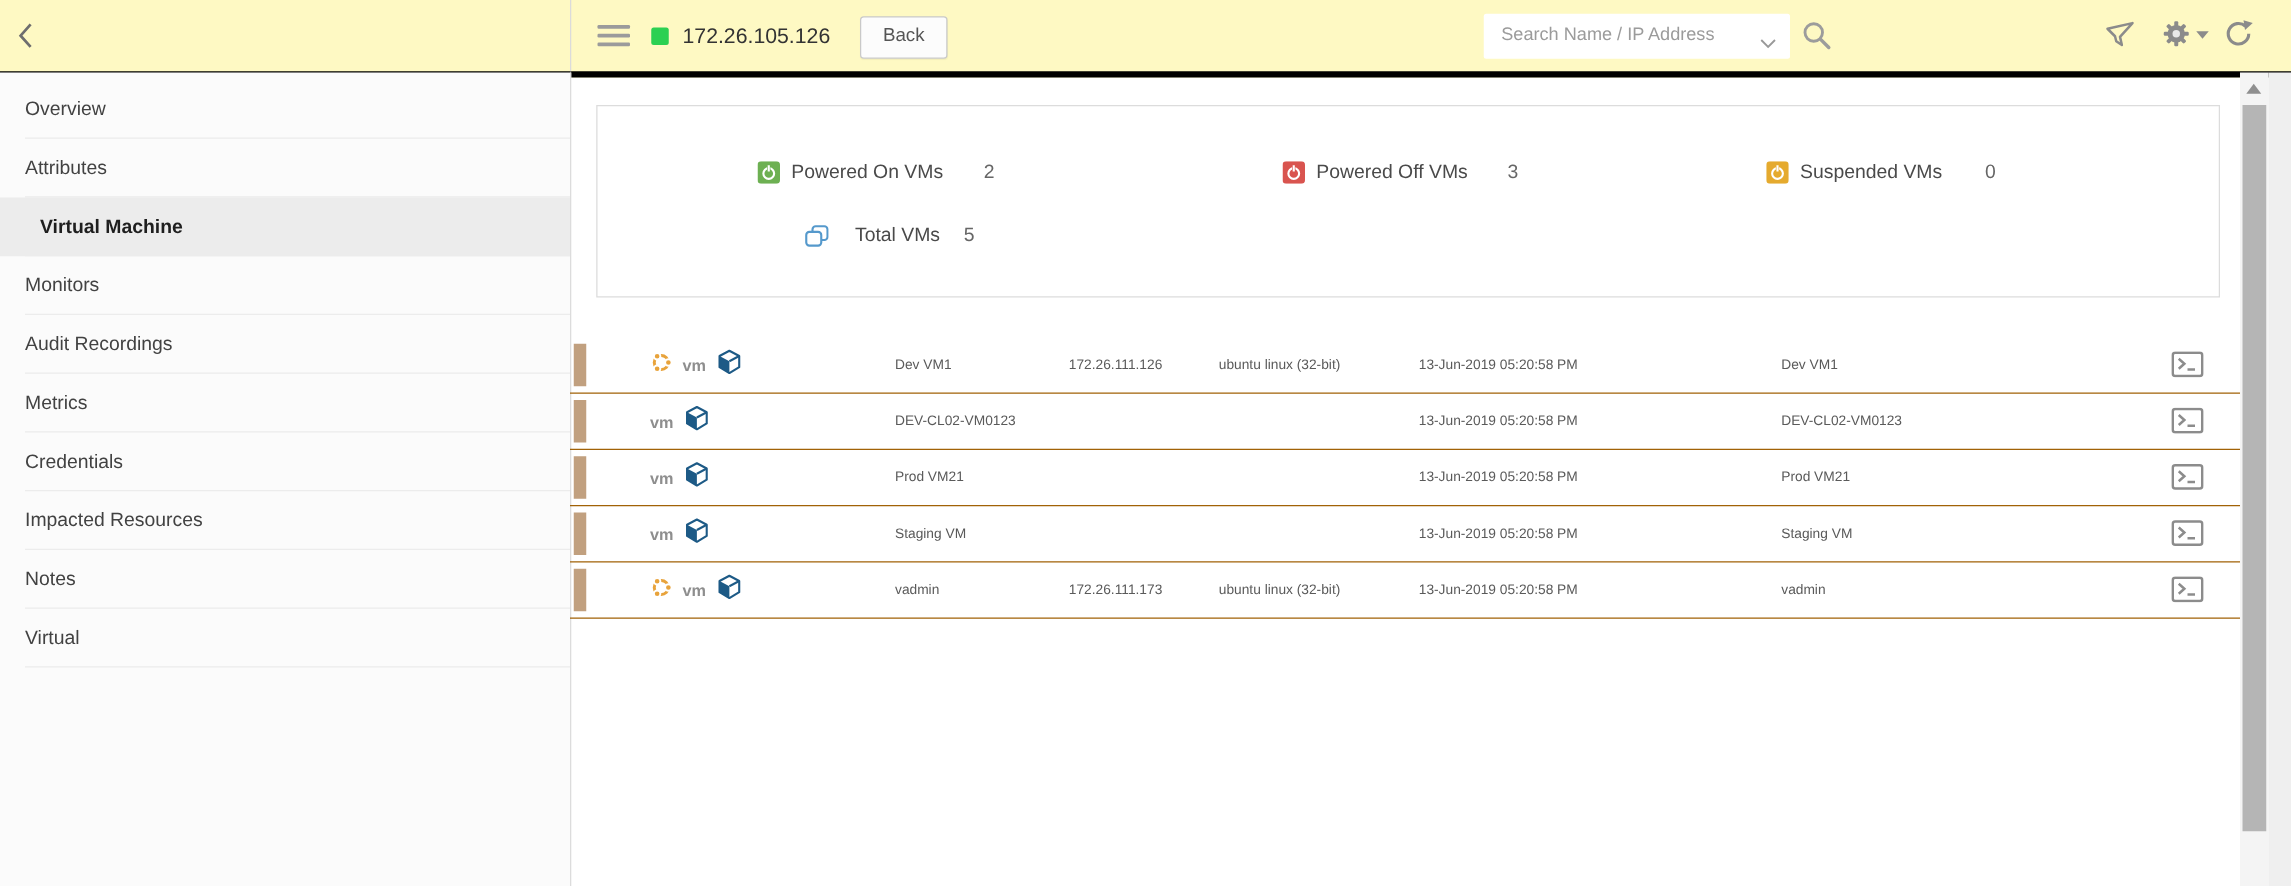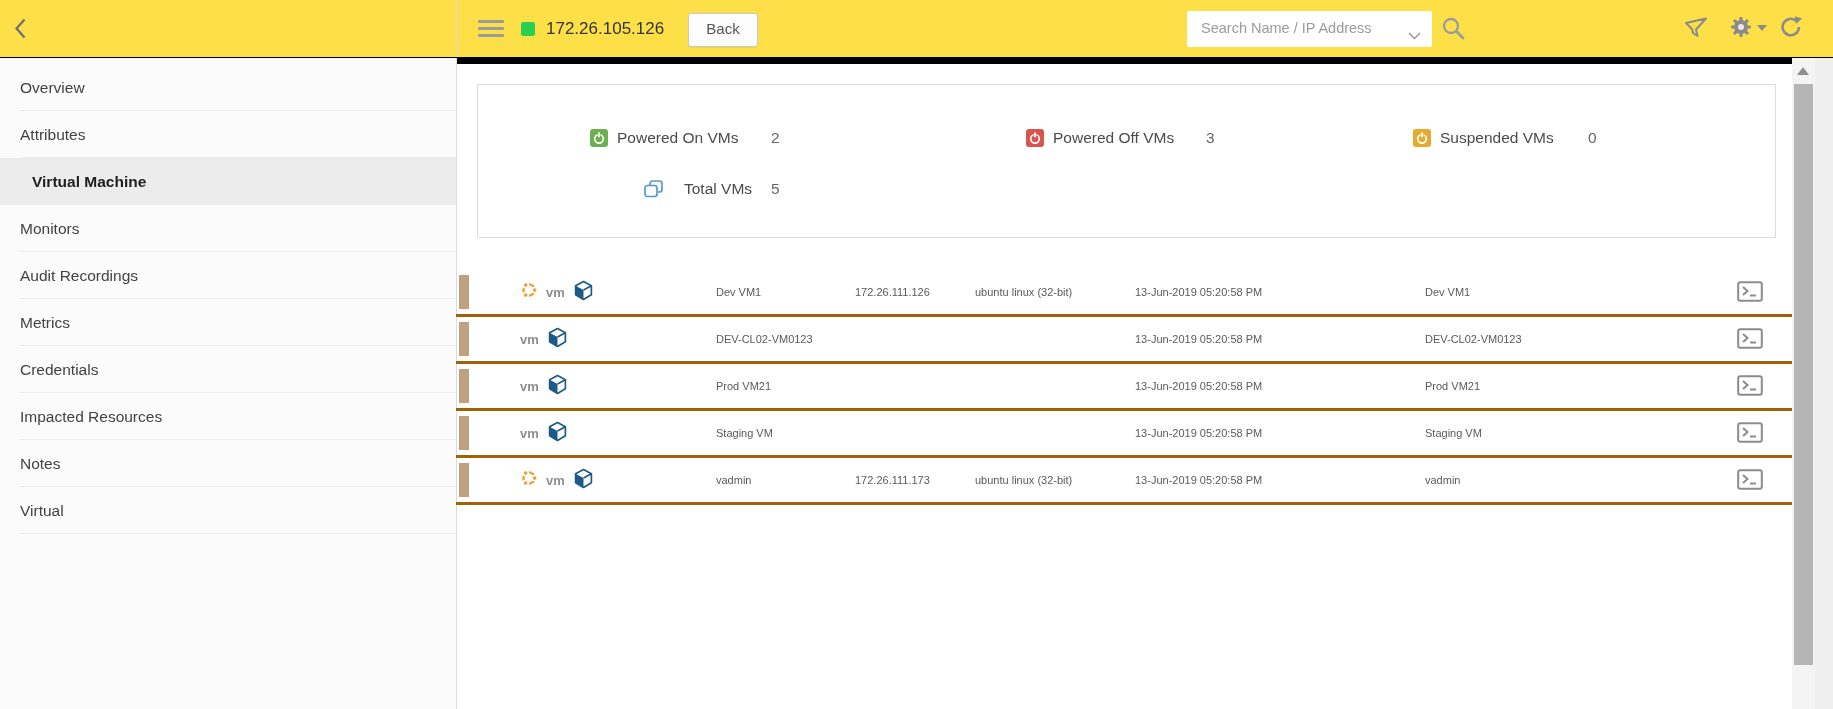--- a/index.html
+++ b/index.html
@@ -2,21 +2,21 @@
 <html><head>
 <meta charset="utf-8">
 <style>
   html,body{margin:0;padding:0;}
   body{
     width:1833px;height:709px;position:relative;overflow:hidden;
     font-family:"Liberation Sans",sans-serif;background:#fff;
     -webkit-font-smoothing:antialiased;
   }
   
-  .topbar{position:absolute;left:0;top:0;width:1833px;height:57px;background:#fde047;border-bottom:7px solid #000000;}
+  .topbar{position:absolute;left:0;top:0;width:1833px;height:57px;background:#fef9c3;border-bottom:5px solid #000000;}
   .topbar-divider{position:absolute;left:456px;top:0;width:1px;height:57px;background:#dbdbdb;}
   .back-chevron{position:absolute;left:14px;top:17px;cursor:pointer;}
   .hamburger{position:absolute;left:478px;top:20px;width:26px;cursor:pointer;}
   .hamburger .bar{height:3px;background:#9b9b9b;margin-bottom:4px;border-radius:1px;}
   .status-square{position:absolute;left:521px;top:22px;width:14px;height:14px;border-radius:2px;background:#2bd052;}
   .host-title{position:absolute;left:546px;top:19px;font-size:17px;color:#333;}
   .back-btn{position:absolute;left:688px;top:13px;width:68px;height:32px;background:#fcfcfc;border:1px solid #c9c9c9;
     border-radius:3px;font-size:15px;color:#555;text-align:center;line-height:30px;cursor:pointer;box-shadow:0 1px 1px rgba(0,0,0,.05);}
   .search-box{position:absolute;left:1187px;top:11px;width:245px;height:36px;background:#fff;border-radius:2px;cursor:pointer;}
   .search-placeholder{position:absolute;left:14px;top:9px;font-size:14.5px;color:#9b9b9b;}
@@ -31,32 +31,32 @@
   .sidebar{position:absolute;left:0;top:58px;width:456px;height:651px;background:#fbfbfb;border-right:1px solid #dcdcdc;padding-top:6px;}
   .side-item{position:relative;height:47px;line-height:47px;padding-left:20px;font-size:15.5px;color:#424242;cursor:pointer;}
   .side-item::after{content:"";position:absolute;left:20px;right:0;bottom:0;height:1px;background:#ececec;}
   .side-item.selected{background:#ececec;font-weight:bold;color:#1f1f1f;padding-left:32px;}
   
   .summary-panel{position:absolute;left:477px;top:84px;width:1297px;height:152px;background:#fff;border:1px solid #dcdcdc;}
   .stat{position:absolute;height:24px;display:flex;align-items:center;}
   .stat .s-icon{flex:0 0 auto;display:inline-flex;}
   .stat .s-label{margin-left:9px;font-size:15.5px;color:#4a4a4a;white-space:nowrap;}
   .stat .s-value{position:absolute;top:3px;font-size:15.5px;color:#666;}
-  .stat1{left:112px;top:41px;}  .stat1 .s-value{left:181px;}
+  .stat1{left:128px;top:41px;}  .stat1 .s-value{left:181px;}
   .stat2{left:548px;top:41px;}  .stat2 .s-value{left:180px;}
   .stat3{left:935px;top:41px;}  .stat3 .s-value{left:175px;}
   .stat4{left:166px;top:92px;gap:12px;}  .stat4 .s-value{left:127px;}
   
   .vm-table{position:absolute;left:456px;top:270px;width:1336px;}
   .thead{position:relative;height:42px;border-bottom:1px solid #cfcfcf;}
   .hcell{position:absolute;top:0;height:42px;line-height:42px;font-size:15.5px;font-weight:bold;color:#333;white-space:nowrap;}
   .header-checkbox{position:absolute;left:24px;top:13px;width:15px;height:15px;background:#f0f0f0;border:1px solid #c2c2c2;border-radius:3px;cursor:pointer;}
   .col-traits{left:69px;} .col-name{left:260px;} .col-ip{left:399px;} .col-os{left:519px;}
   .col-updated{left:679px;} .col-altip{left:869px;} .col-resource{left:969px;} .col-consoles{left:1256px;}
-  .trow{position:relative;height:44px;border-bottom:3px solid #a16207;text-align:right;}
+  .trow{position:relative;height:44px;border-bottom:1px solid #a16207;text-align:right;}
   .trow .cell{position:absolute;top:0;height:44px;line-height:44px;font-size:11px;color:#5a5a5a;white-space:nowrap;}
   .row-bar{position:absolute;left:3px;top:5px;width:10px;height:34px;background:#c1a07f;}
   .traits-cell{position:absolute;left:64px;top:0;height:44px;display:flex;align-items:center;gap:8px;}
   .vm-label{font-size:13px;font-weight:bold;color:#8e8e8e;}
   .link{color:#2e7cb0;cursor:pointer;}
   .ip-link{color:#4a90c0;cursor:pointer;}
   .console-cell{position:absolute;left:1281px;top:11px;cursor:pointer;line-height:0;}
   
   .scroll-track{position:absolute;left:1792px;top:58px;width:23px;height:651px;background:#f4f4f4;}
   .scroll-up{position:absolute;left:1797px;top:67px;width:0;height:0;border-left:6px solid transparent;border-right:6px solid transparent;border-bottom:8px solid #8f8f8f;cursor:pointer;}

